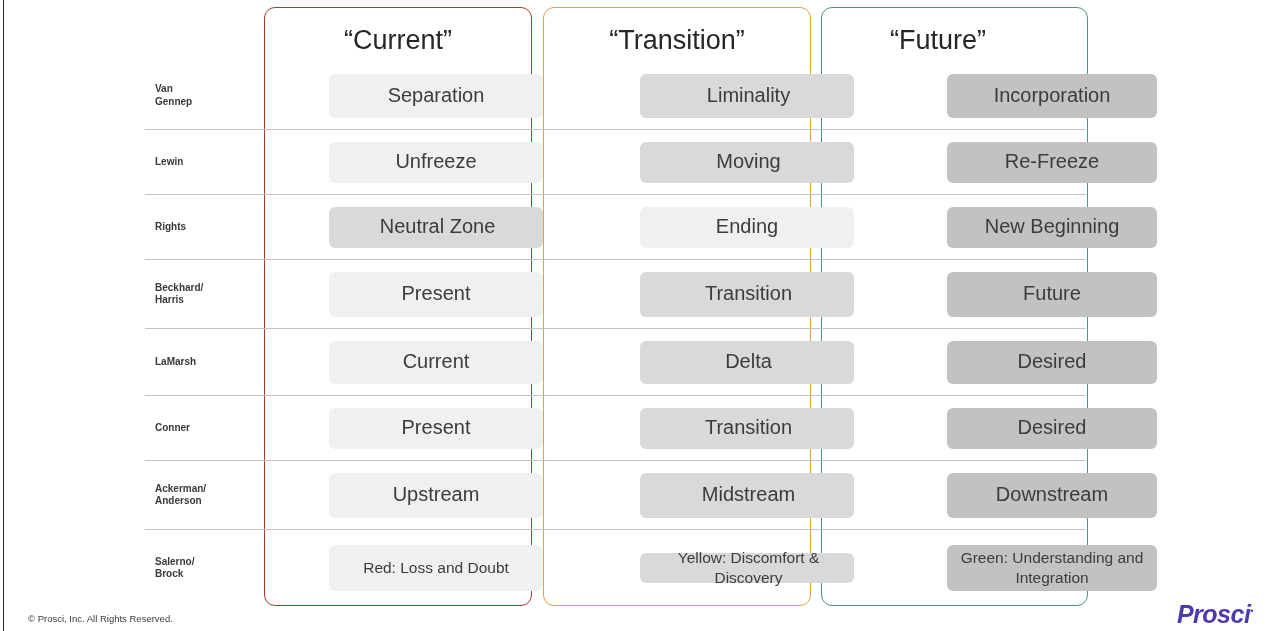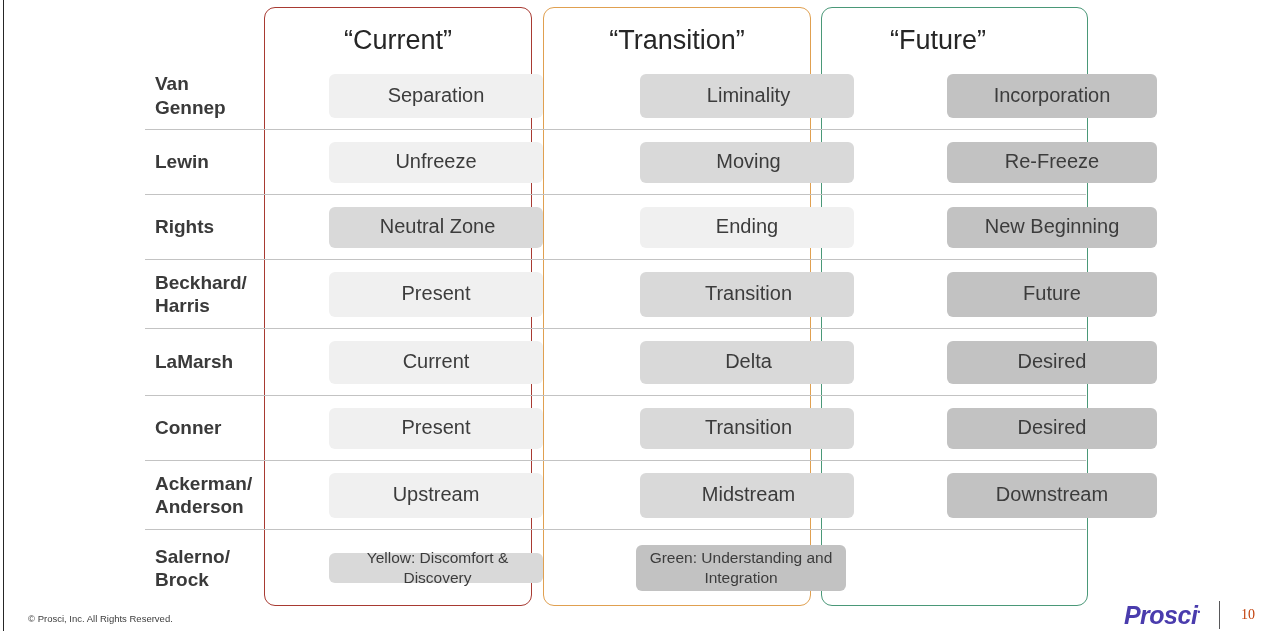--- a/index.html
+++ b/index.html
@@ -73,21 +73,21 @@
     display: flex;
     align-items: center;
     border-bottom: 1px solid #c3c3c3;
   }
   .row:last-child { border-bottom: none; }
 
   .row-label {
     width: 119px;
     flex: 0 0 119px;
     padding-left: 10px;
-    font-size: 19px;
+    font-size: 10px;
     font-weight: bold;
     color: #3a3a3a;
     line-height: 1.22;
   }
 
   .cell {
     position: relative;
     flex: 0 0 auto;
     display: flex;
     align-items: center;
@@ -126,20 +126,21 @@
     white-space: nowrap;
   }
 
   .brand {
     position: absolute;
     right: 10px;
     top: 600px;
     display: flex;
     align-items: center;
     height: 30px;
+    flex-direction: column;
   }
   .brand-logo {
     font-size: 25px;
     font-weight: bold;
     font-style: italic;
     color: #4a3cad;
     letter-spacing: -0.5px;
     position: relative;
     padding-right: 5px;
   }
@@ -259,20 +260,23 @@
         </div>
         <div class="cell col-transition">
           <div class="pill" style="height: 45px;">Midstream</div>
         </div>
         <div class="cell col-future">
           <div class="pill" style="height: 45px;">Downstream</div>
         </div>
       </div>
       <div class="row legend" style="height: 76px; border-bottom-color: rgb(195, 195, 195);">
         <div class="row-label">Salerno/<br>Brock</div>
+        <div class="cell col-current">
+          <div class="pill" style="height: 46px;">Red: Loss and Doubt</div>
+        </div>
         <div class="cell col-transition">
           <div class="pill" style="height: 30px;">Yellow: Discomfort &amp; Discovery</div>
         </div>
         <div class="cell col-future">
           <div class="pill" style="height: 46px;">Green: Understanding and Integration</div>
         </div>
       </div>
     </div>
 
   <div class="copyright">© Prosci, Inc. All Rights Reserved.</div>

